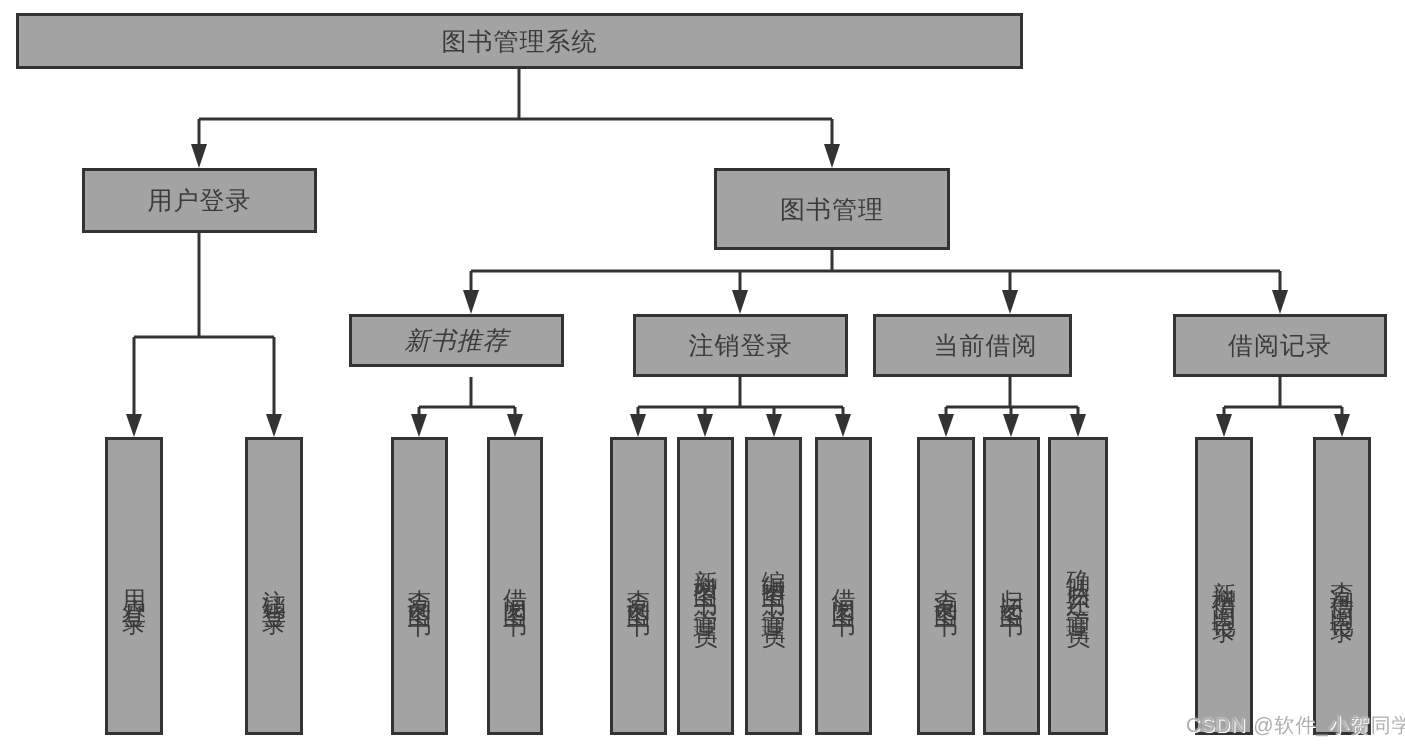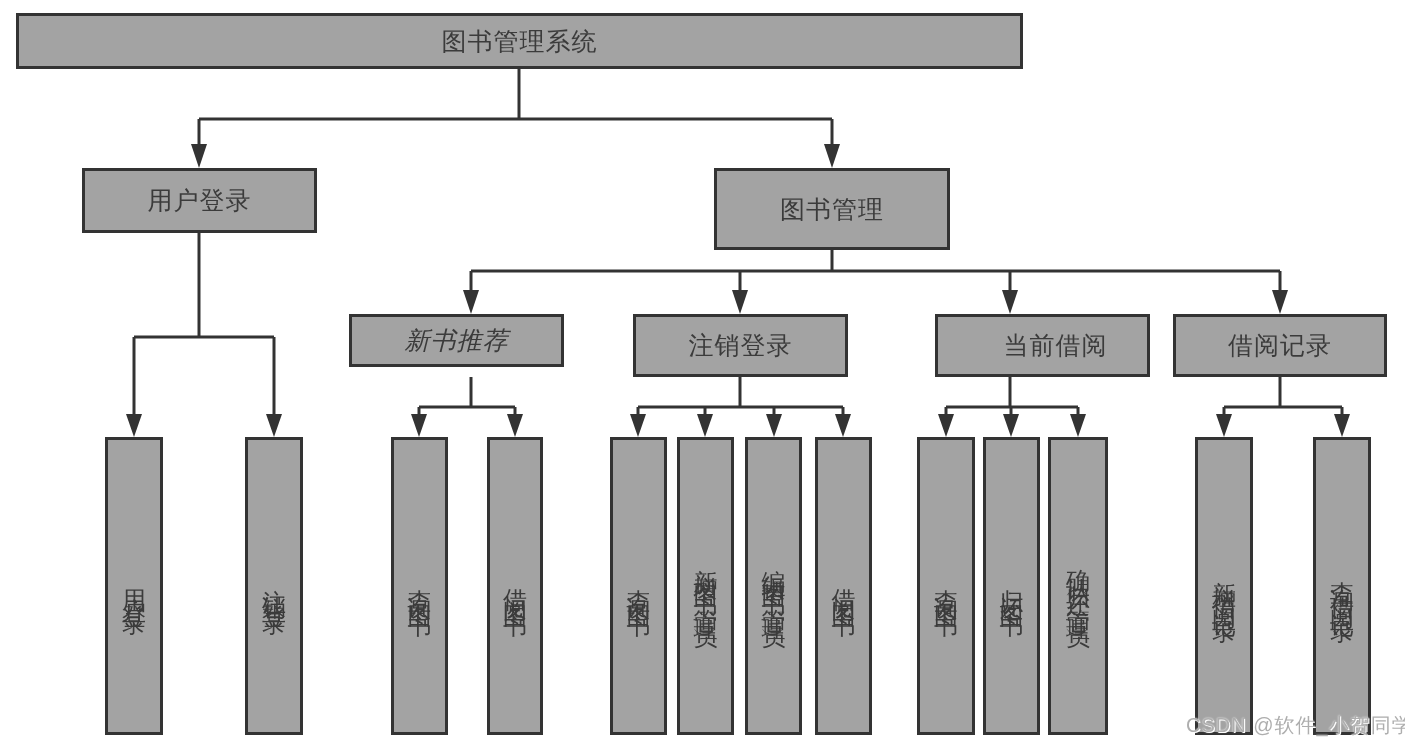--- a/index.html
+++ b/index.html
@@ -123,21 +123,21 @@
     </g>
   </svg>
 
   <div class="box hbox" style="left:16px; top:13px; width:1007px; height:56px;">图书管理系统</div>
 
   <div class="box hbox" style="left:82px; top:168px; width:235px; height:65px;">用户登录</div>
   <div class="box hbox" style="left:714px; top:168px; width:236px; height:82px;">图书管理</div>
 
   <div class="box hbox" style="left:349px; top:314px; width:215px; height:53px;font-style:italic;">新书推荐</div>
   <div class="box hbox" style="left:633px; top:314px; width:215px; height:63px;">注销登录</div>
-  <div class="box hbox" style="left:935px; top:314px; width:215px; height:63px;padding-left:26px;">当前借阅</div>
+  <div class="box hbox" style="left:873px; top:314px; width:199px; height:63px;padding-left:26px;">当前借阅</div>
   <div class="box hbox" style="left:1173px; top:314px; width:214px; height:63px;">借阅记录</div>
 
   <div class="box vbox" style="left:105px; top:437px; width:58px; height:298px;">
     <span class="vtext">用户登录</span>
   </div>
   <div class="box vbox" style="left:245px; top:437px; width:58px; height:298px;">
     <span class="vtext">注销登录</span>
   </div>
 
   <div class="box vbox" style="left:391px; top:437px; width:57px; height:298px;">

